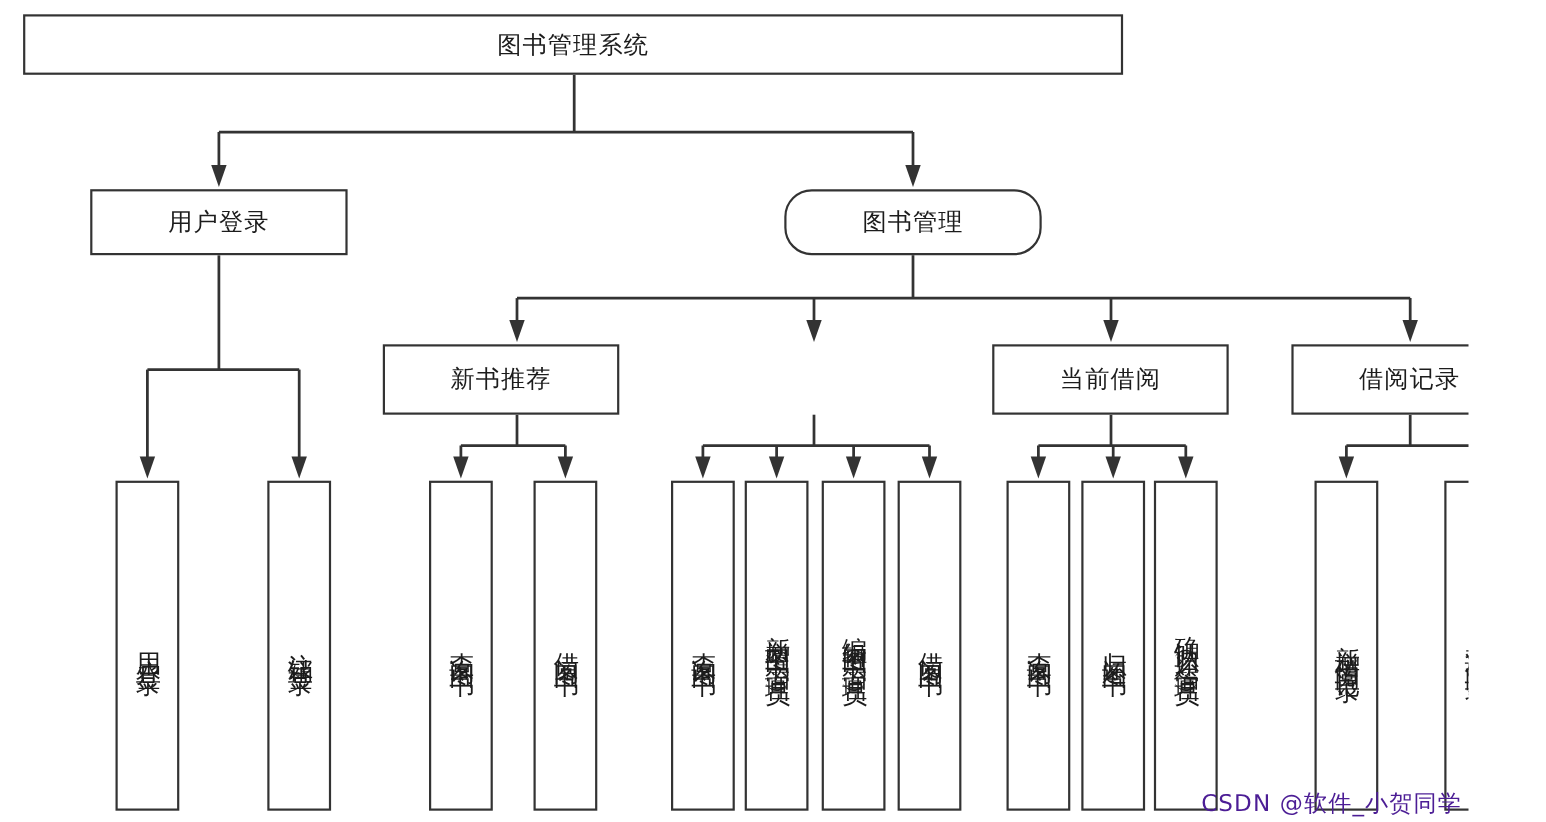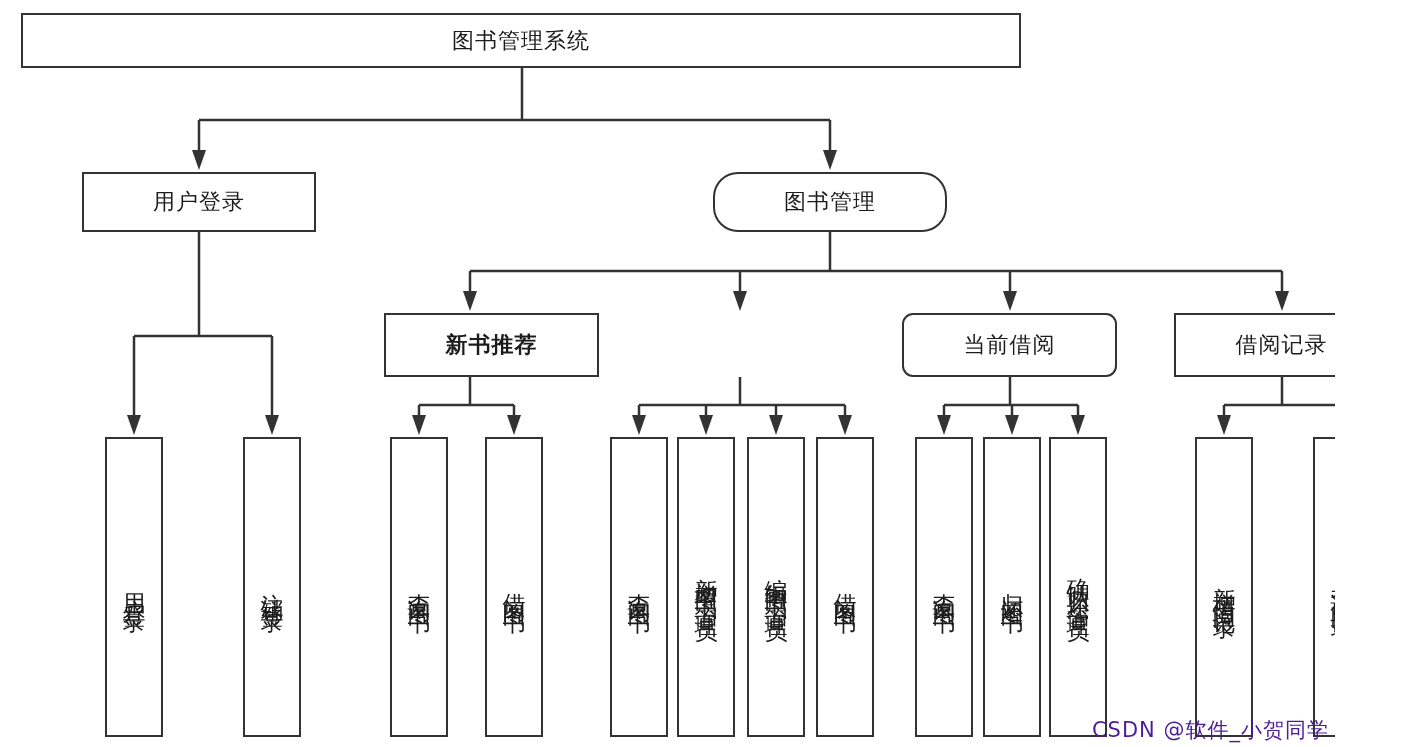--- a/index.html
+++ b/index.html
@@ -137,24 +137,24 @@
     <span>图书管理系统</span>
   </div>
 
   <div class="box hbox" style="left:82px; top:172px; width:234px; height:60px;">
     <span>用户登录</span>
   </div>
   <div class="box hbox" style="left:713px; top:172px; width:234px; height:60px;border-radius:25px;">
     <span>图书管理</span>
   </div>
 
-  <div class="box hbox" style="left:384px; top:313px; width:215px; height:64px;font-weight:bold;">
+  <div class="box hbox" style="left:348px; top:313px; width:215px; height:64px;">
     <span>新书推荐</span>
   </div>
-  <div class="box hbox" style="left:902px; top:313px; width:215px; height:64px;border-radius:11px;">
+  <div class="box hbox" style="left:902px; top:313px; width:215px; height:64px;">
     <span>当前借阅</span>
   </div>
   <div class="box hbox" style="left:1174px; top:313px; width:215px; height:64px;">
     <span>借阅记录</span>
   </div>
 
   <div class="box vbox" style="left:105px;">
     <span class="vtext">用户登录</span>
   </div>
   <div class="box vbox" style="left:243px;">

